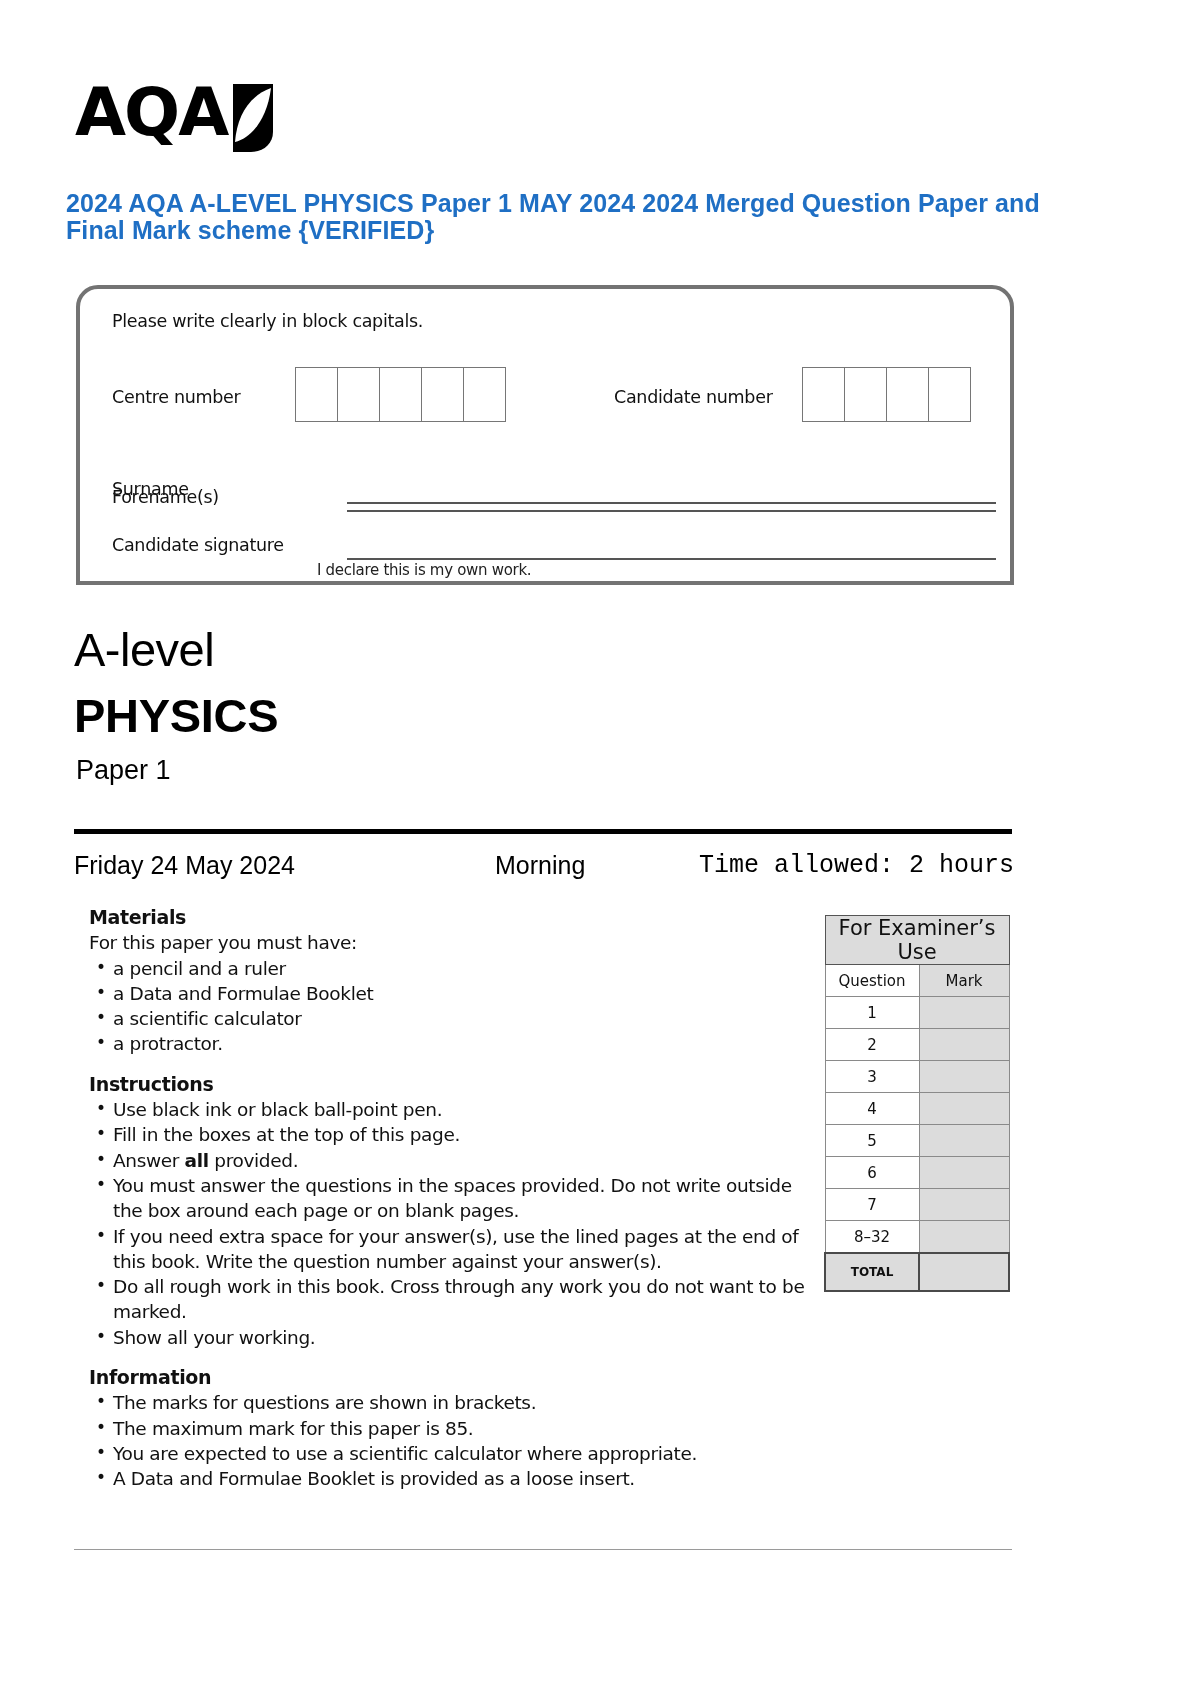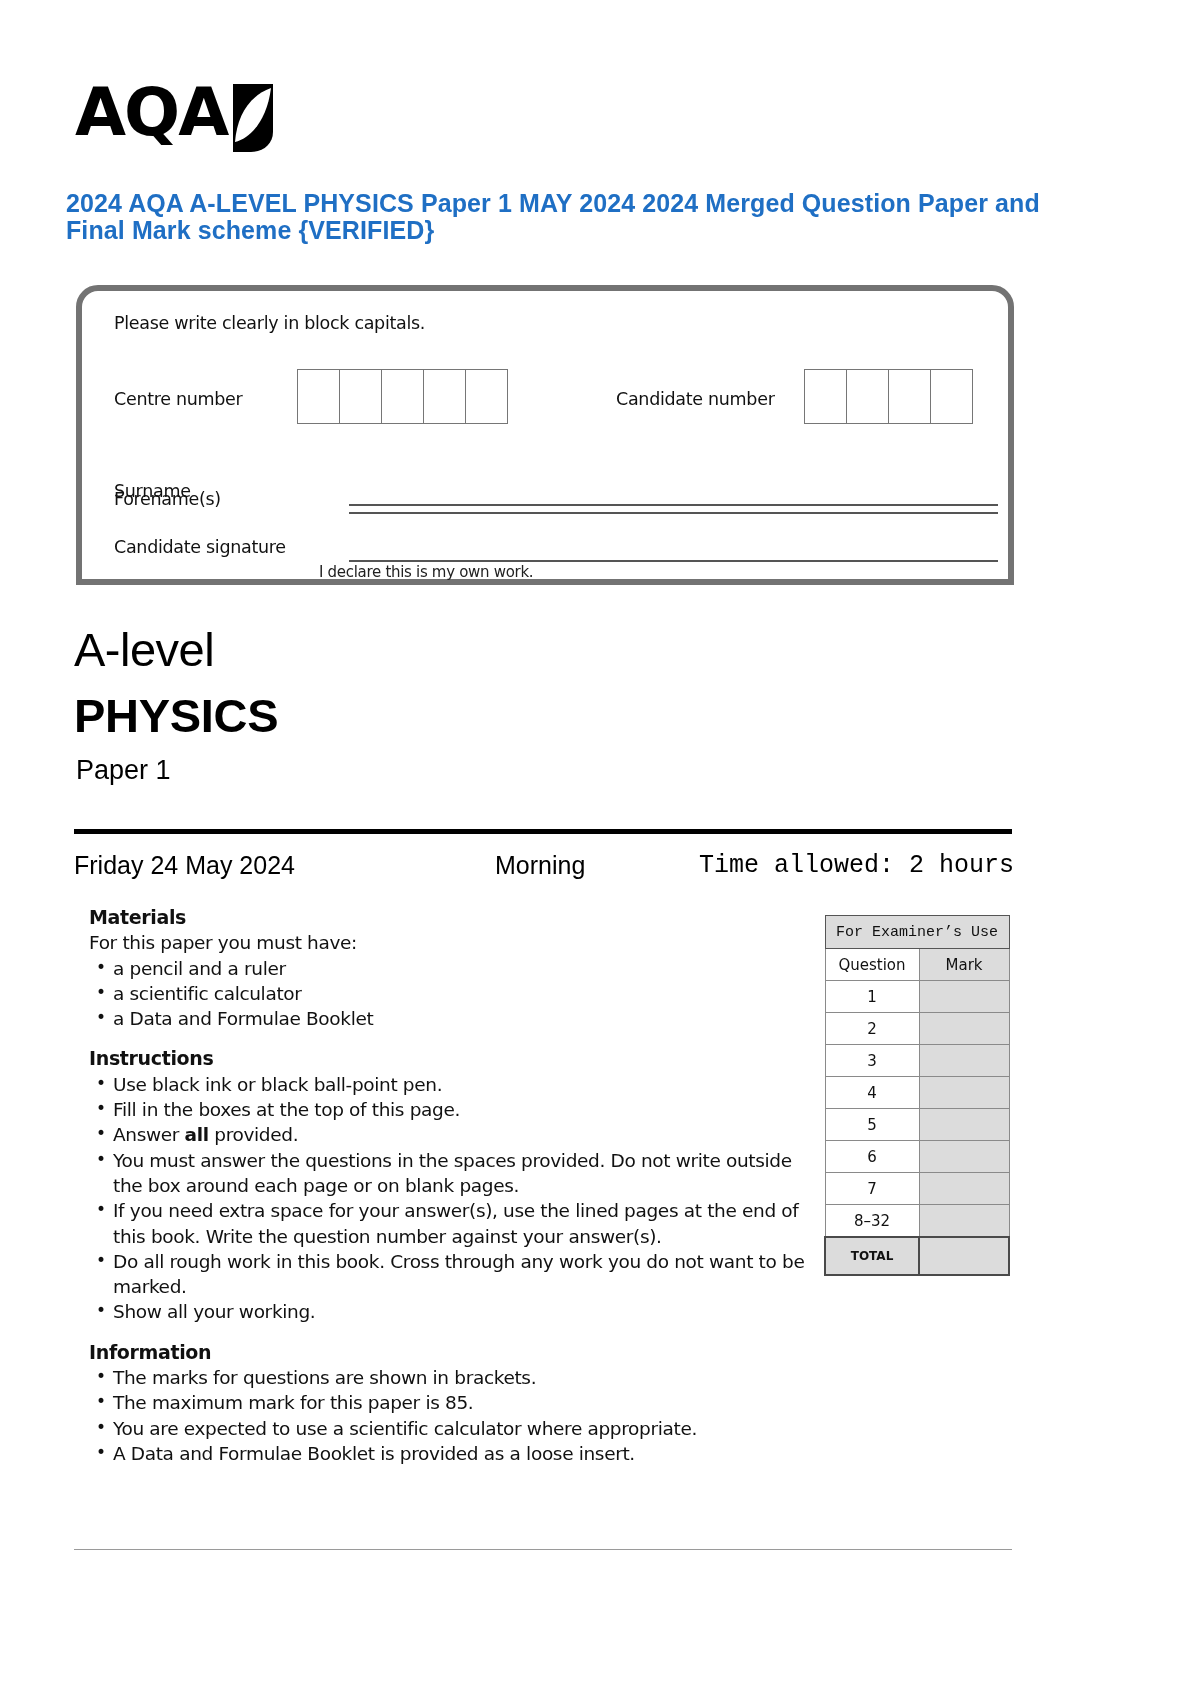--- a/index.html
+++ b/index.html
@@ -62,21 +62,21 @@
     letter-spacing: 0.1px;
   }
 
   
   .cand-box {
     position: absolute;
     left: 76px;
     top: 285px;
     width: 938px;
     height: 300px;
-    border: 6px solid #737373;
+    border: 4px solid #737373;
     border-radius: 22px 22px 0 0;
     box-sizing: border-box;
     background: #fff;
   }
   .cand-instr {
     position: absolute;
     left: 32px;
     top: 22px;
     font-size: 17.5px;
     color: #111;
@@ -260,24 +260,23 @@
   }
   .ex-table td, .ex-table th {
     border: 1px solid #8a8a8a;
     text-align: center;
     padding: 0;
     height: 31px;
     font-weight: 400;
   }
   .ex-table .hdr-span {
     background: #dcdcdc;
-    font-size: 15px;
+    font-size: 21px;
     height: 32px;
     border: 1px solid #555;
-    font-family: Liberation Mono, monospace;
   }
   .ex-table .col-q {
     width: 94px;
     background: #fff;
   }
   .ex-table .col-m {
     width: 92px;
     background: #dcdcdc;
   }
   .ex-table .subhdr-q { background: #fff; }
@@ -368,22 +367,23 @@
     <span class="d-session">Morning</span>
     <span class="d-time">Time allowed: 2 hours</span>
   </div>
 
   <div class="instr-col">
 
     <div class="sec-head">Materials</div>
     <div class="plain">For this paper you must have:</div>
     <ul class="bullets">
       <li>a pencil and a ruler</li>
+      <li>a Data and Formulae Booklet</li>
       <li>a scientific calculator</li>
-      <li>a Data and Formulae Booklet</li>
+      <li>a protractor.</li>
     </ul>
 
     <div class="sec-head spaced">Instructions</div>
     <ul class="bullets">
       <li>Use black ink or black ball-point pen.</li>
       <li>Fill in the boxes at the top of this page.</li>
       <li><span>Answer </span><span class="b-strong">all</span><span> provided.</span></li>
       <li>You must answer the questions in the spaces provided. Do not write outside the box around each page or on blank pages.</li>
       <li>If you need extra space for your answer(s), use the lined pages at the end of this book.  Write the question number against your answer(s).</li>
       <li>Do all rough work in this book. Cross through any work you do not want to be marked.</li>

